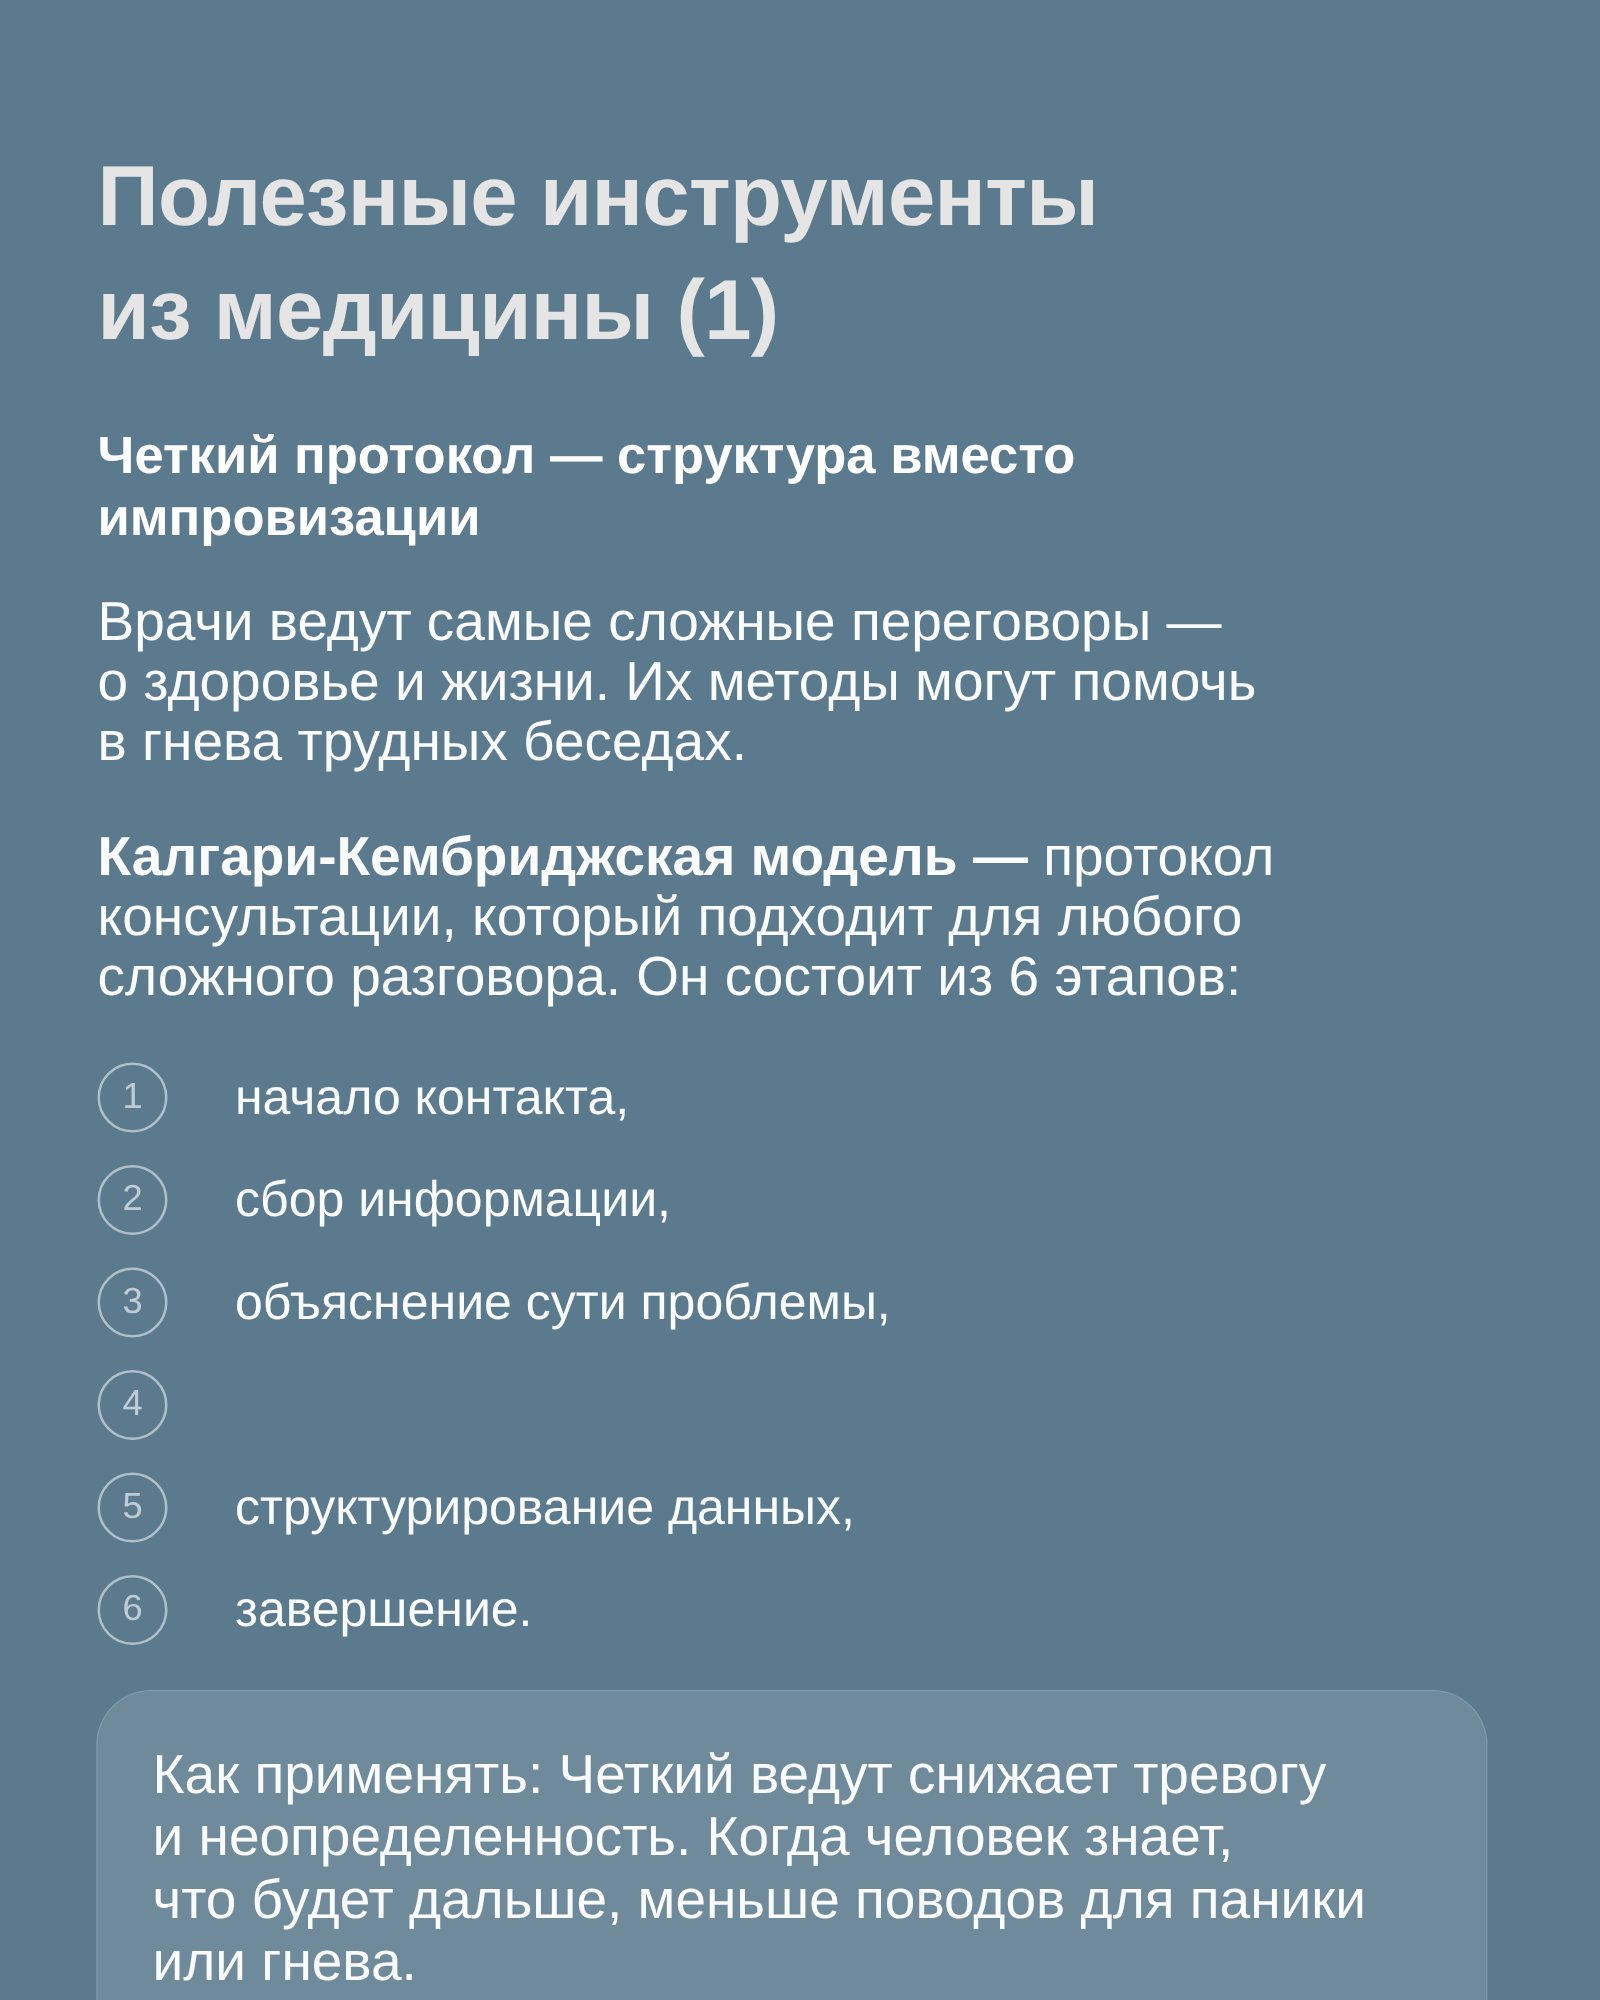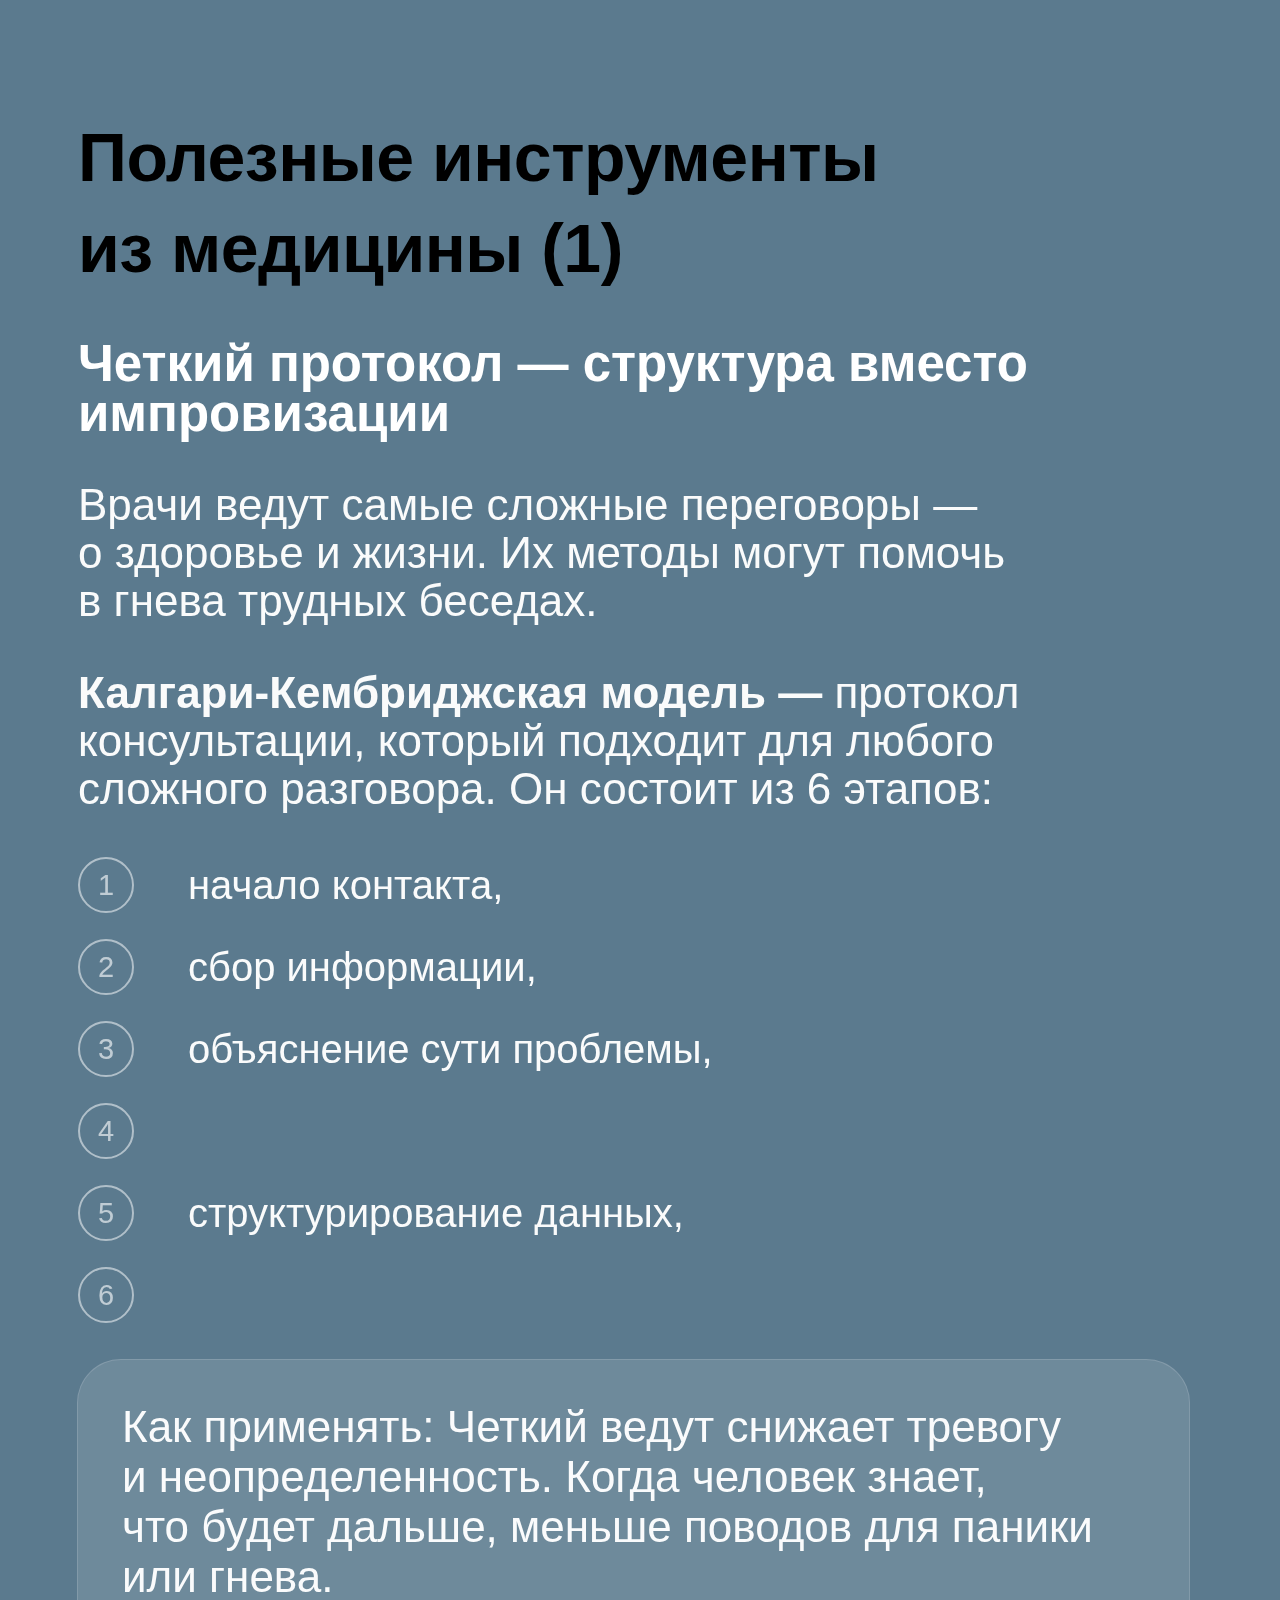--- a/index.html
+++ b/index.html
@@ -23,27 +23,27 @@
   }
   .line { display: block; }
 
   
   .page-title {
     padding-top: 66px;
     font-size: 68px;
     line-height: 91px;
     font-weight: 700;
     letter-spacing: -0.5px;
-    color: #000000;
+    color: #e5e5e5;
   }
 
   
   .subtitle {
     margin-top: 44px;
-    font-size: 51px;
+    font-size: 42px;
     line-height: 50px;
     font-weight: 700;
     color: #ffffff;
   }
 
   
   .paragraph {
     font-size: 44px;
     line-height: 48px;
     font-weight: 400;
@@ -152,20 +152,21 @@
     <div class="step-row">
       <div class="step-circle">
           <span>5</span>
         </div>
       <div class="step-label">структурирование данных,</div>
     </div>
     <div class="step-row">
       <div class="step-circle">
           <span>6</span>
         </div>
+      <div class="step-label">завершение.</div>
     </div>
   </div>
 
   <div class="callout">
     <p class="paragraph" style="margin:0;">
       <span class="line">Как применять: Четкий ведут снижает тревогу</span>
       <span class="line">и неопределенность. Когда человек знает,</span>
       <span class="line">что будет дальше, меньше поводов для паники</span>
       <span class="line">или гнева.</span>
     </p>

